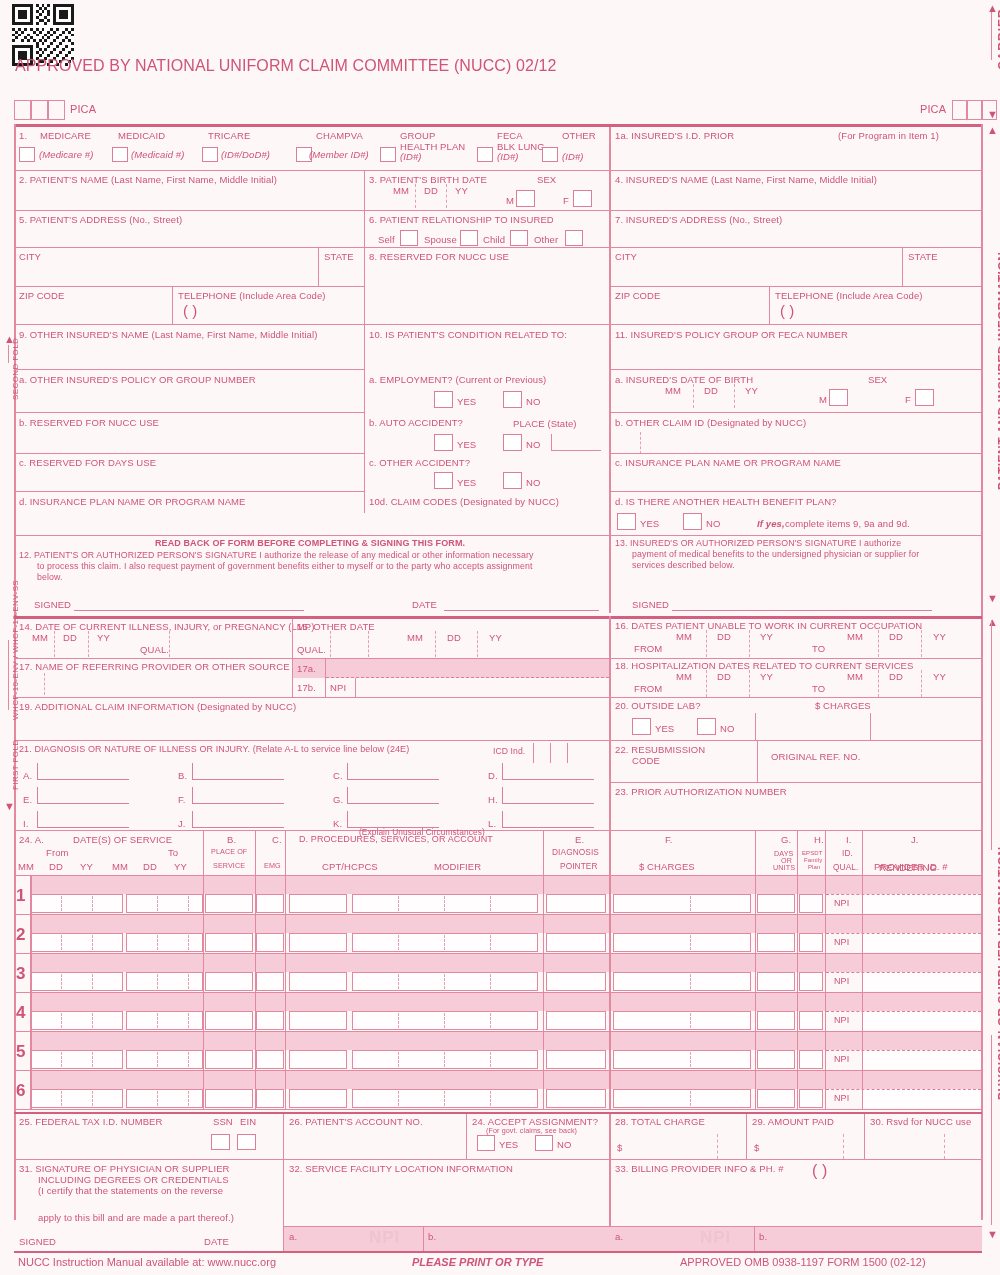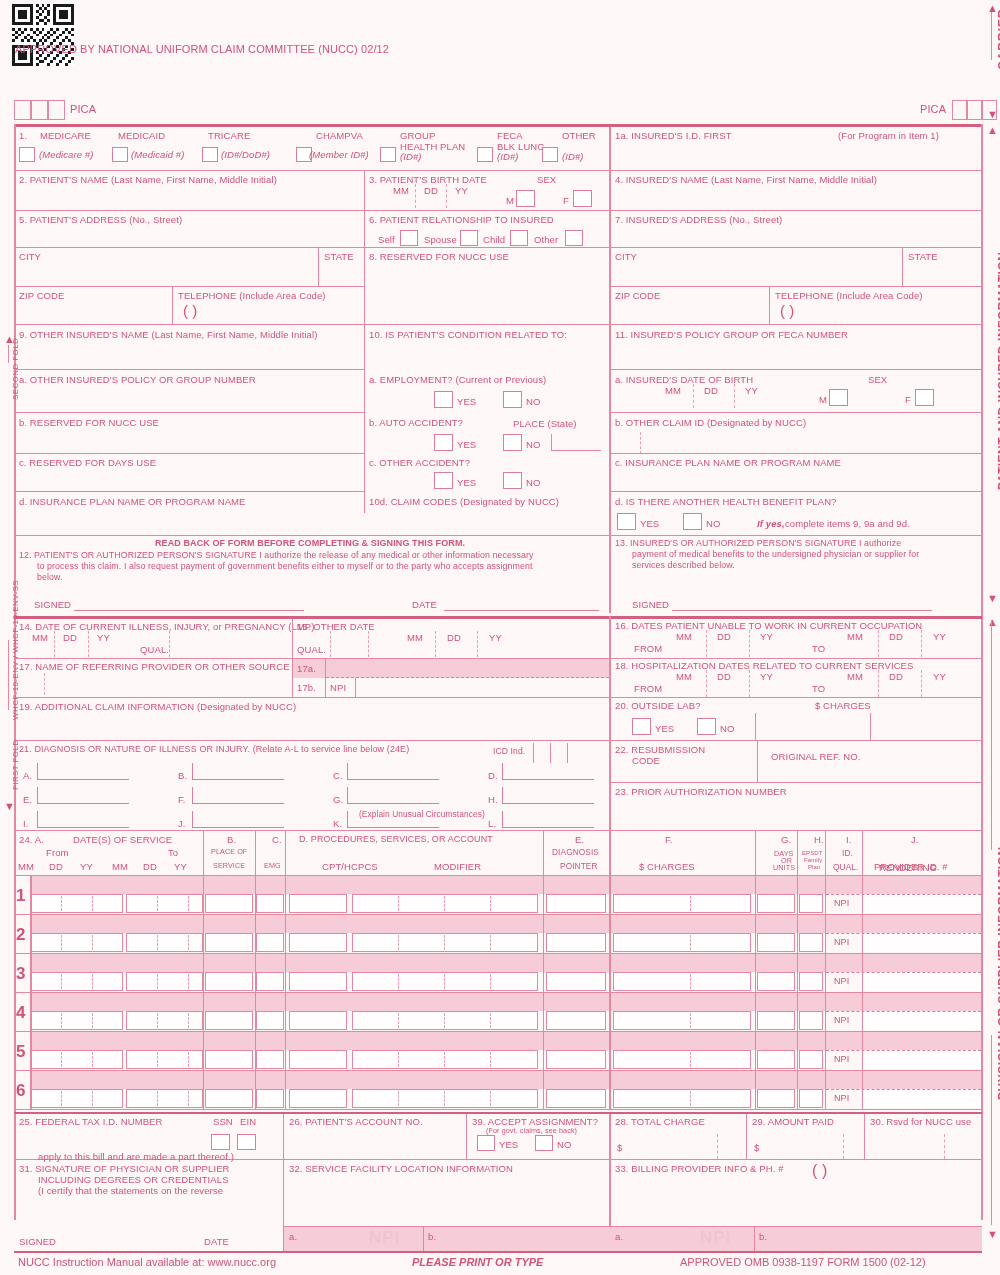--- a/index.html
+++ b/index.html
@@ -16,21 +16,21 @@
   .vline{position:absolute;background:#e2889f;}
   .hline{position:absolute;background:#e2889f;}
   .hthick{position:absolute;background:#d4607f;}
   .dash{position:absolute;border-left:1px dashed #e6a0b4;}
   .uline{position:absolute;border-bottom:1px solid #d87f9b;}
   .shade{position:absolute;background:#f6ccd8;}
   .vert{position:absolute;transform-origin:0 0;white-space:nowrap;color:#cf5476;font-weight:bold;}
 
   
   #title{position:absolute;left:14px;top:30px;font-size:22.5px;font-weight:bold;color:#d4517a;letter-spacing:.2px;}
-  #subtitle{position:absolute;left:15px;top:43px;font-size:11px;color:#cf5476;letter-spacing:.1px;}
+  #subtitle{position:absolute;left:15px;top:57px;font-size:16px;color:#cf5476;letter-spacing:.1px;}
   #qr{position:absolute;left:12px;top:4px;width:62px;height:62px;}
   .npiGhost{position:absolute;color:#f0c3d2;font-size:17px;font-weight:bold;letter-spacing:1px;}
   .footer{position:absolute;font-size:11px;color:#cf5476;}
   .arrow{position:absolute;color:#cf5476;font-size:11px;}
 </style>
 </head>
 <body>
 
 <div id="page">
 
@@ -194,21 +194,21 @@
 
   <div class="lbl" style="left:497px;top:131px;">FECA</div>
   <div class="lbl" style="left:497px;top:142px;">BLK LUNG</div>
   <div class="ck" style="left:477px;top:147px;width:16px;height:15px;"></div>
   <div class="lbl it" style="left:497px;top:152px;">(ID#)</div>
 
   <div class="lbl" style="left:562px;top:131px;">OTHER</div>
   <div class="ck" style="left:542px;top:147px;width:16px;height:15px;"></div>
   <div class="lbl it" style="left:562px;top:152px;">(ID#)</div>
 
-  <div class="lbl" style="left:615px;top:131px;">1a.  INSURED'S I.D. FIRST</div>
+  <div class="lbl" style="left:615px;top:131px;">1a.  INSURED'S I.D. PRIOR</div>
   <div class="lbl" style="left:838px;top:131px;">(For Program in Item 1)</div>
 
   <div class="hline" style="left:14px;top:170px;width:968px;height:1px;"></div>
 
   <div class="lbl" style="left:19px;top:175px;">2.  PATIENT'S NAME (Last Name, First Name, Middle Initial)</div>
 
   <div class="lbl" style="left:369px;top:175px;">3.  PATIENT'S BIRTH DATE</div>
   <div class="lbl" style="left:537px;top:175px;">SEX</div>
   <div class="lbl" style="left:393px;top:186px;">MM</div>
   <div class="lbl" style="left:424px;top:186px;">DD</div>
@@ -477,21 +477,21 @@
   <div class="lbl" style="left:143px;top:862px;">DD</div>
   <div class="lbl" style="left:174px;top:862px;">YY</div>
 
   <div class="lbl" style="left:227px;top:835px;">B.</div>
   <div class="lbl xs" style="left:211px;top:848px;">PLACE OF</div>
   <div class="lbl xs" style="left:213px;top:862px;">SERVICE</div>
   <div class="lbl" style="left:272px;top:835px;">C.</div>
   <div class="lbl xs" style="left:264px;top:862px;">EMG</div>
 
   <div class="lbl" style="left:299px;top:835px;font-size:9px;">D. PROCEDURES, SERVICES, OR ACCOUNT</div>
-  <div class="lbl sm" style="left:342px;top:810px;padding-left:17px;">(Explain Unusual Circumstances)</div>
+  <div class="lbl sm" style="left:342px;top:828px;padding-left:17px;">(Explain Unusual Circumstances)</div>
   <div class="lbl" style="left:322px;top:862px;">CPT/HCPCS</div>
   <div class="lbl" style="left:434px;top:862px;">MODIFIER</div>
 
   <div class="lbl" style="left:575px;top:835px;">E.</div>
   <div class="lbl sm" style="left:552px;top:848px;">DIAGNOSIS</div>
   <div class="lbl sm" style="left:560px;top:862px;">POINTER</div>
 
   <div class="lbl" style="left:665px;top:835px;">F.</div>
   <div class="lbl" style="left:639px;top:862px;">$ CHARGES</div>
 
@@ -749,21 +749,21 @@
   <div class="lbl" style="left:19px;top:1117px;">25.  FEDERAL TAX I.D. NUMBER</div>
   <div class="lbl" style="left:213px;top:1117px;">SSN</div>
   <div class="lbl" style="left:240px;top:1117px;">EIN</div>
   <div class="ck" style="left:211px;top:1134px;width:19px;height:16px;"></div>
   <div class="ck" style="left:237px;top:1134px;width:19px;height:16px;"></div>
 
   <div class="vline" style="left:283px;top:1114px;width:1px;height:45px;"></div>
   <div class="lbl" style="left:289px;top:1117px;">26.  PATIENT'S ACCOUNT NO.</div>
 
   <div class="vline" style="left:466px;top:1114px;width:1px;height:45px;"></div>
-  <div class="lbl" style="left:472px;top:1117px;">39.  ACCEPT ASSIGNMENT?</div>
+  <div class="lbl" style="left:472px;top:1117px;">24.  ACCEPT ASSIGNMENT?</div>
   <div class="lbl xs" style="left:486px;top:1127px;">(For govt. claims, see back)</div>
   <div class="ck" style="left:477px;top:1135px;width:18px;height:16px;"></div>
   <div class="lbl" style="left:499px;top:1140px;">YES</div>
   <div class="ck" style="left:535px;top:1135px;width:18px;height:16px;"></div>
   <div class="lbl" style="left:557px;top:1140px;">NO</div>
 
   <div class="vline" style="left:609px;top:1114px;width:1.5px;height:45px;"></div>
   <div class="lbl" style="left:615px;top:1117px;">28.  TOTAL CHARGE</div>
   <div class="lbl" style="left:617px;top:1143px;">$</div>
   <div class="dash" style="left:717px;top:1134px;height:25px;"></div>
@@ -775,21 +775,21 @@
 
   <div class="vline" style="left:864px;top:1114px;width:1px;height:45px;"></div>
   <div class="lbl" style="left:870px;top:1117px;">30.  Rsvd for NUCC use</div>
   <div class="dash" style="left:944px;top:1134px;height:25px;"></div>
 
   <div class="hline" style="left:14px;top:1159px;width:968px;height:1px;"></div>
 
   <div class="lbl" style="left:19px;top:1164px;">31.  SIGNATURE OF PHYSICIAN OR SUPPLIER</div>
   <div class="lbl" style="left:38px;top:1175px;">INCLUDING DEGREES OR CREDENTIALS</div>
   <div class="lbl" style="left:38px;top:1186px;">(I certify that the statements on the reverse</div>
-  <div class="lbl" style="left:38px;top:1152px;">apply to this bill and are made a part thereof.)</div>
+  <div class="lbl" style="left:38px;top:1213px;">apply to this bill and are made a part thereof.)</div>
   <div class="lbl" style="left:19px;top:1237px;">SIGNED</div>
   <div class="lbl" style="left:204px;top:1237px;">DATE</div>
 
   <div class="vline" style="left:283px;top:1159px;width:1px;height:92px;"></div>
   <div class="lbl" style="left:289px;top:1164px;">32.  SERVICE FACILITY LOCATION INFORMATION</div>
 
   <div class="vline" style="left:609px;top:1159px;width:1.5px;height:92px;"></div>
   <div class="lbl" style="left:615px;top:1164px;">33.  BILLING PROVIDER INFO &amp; PH. #</div>
   <div class="lbl" style="left:812px;top:1163px;font-size:16px;">(            )</div>
 

